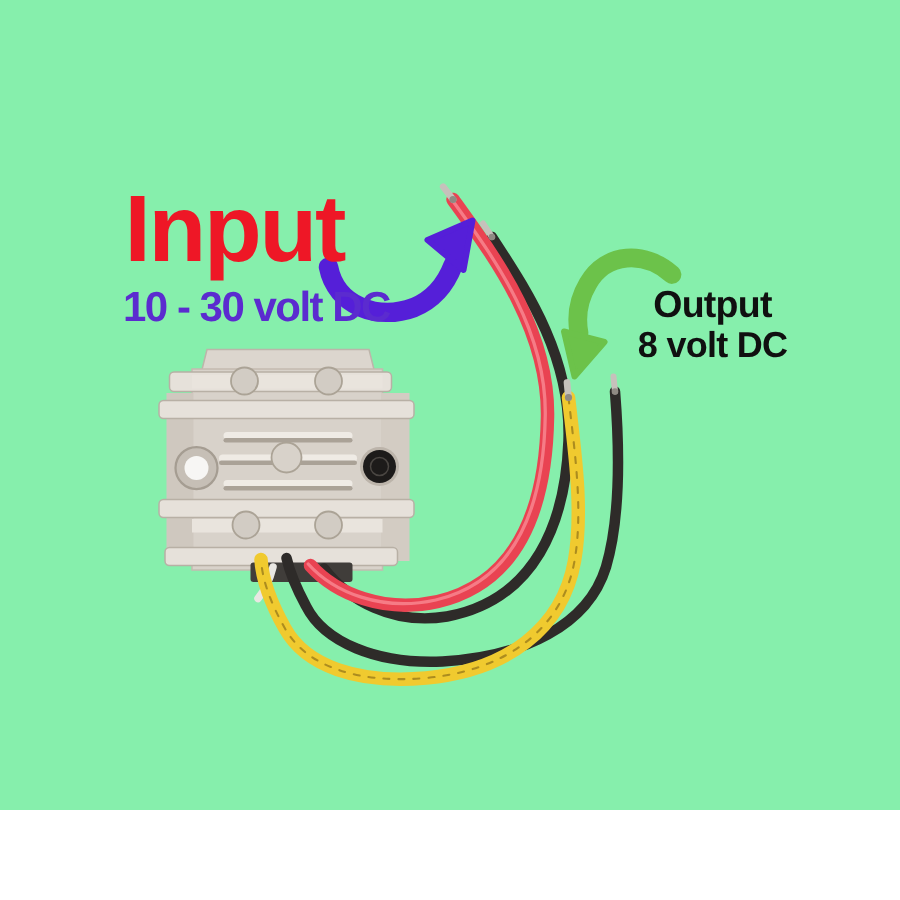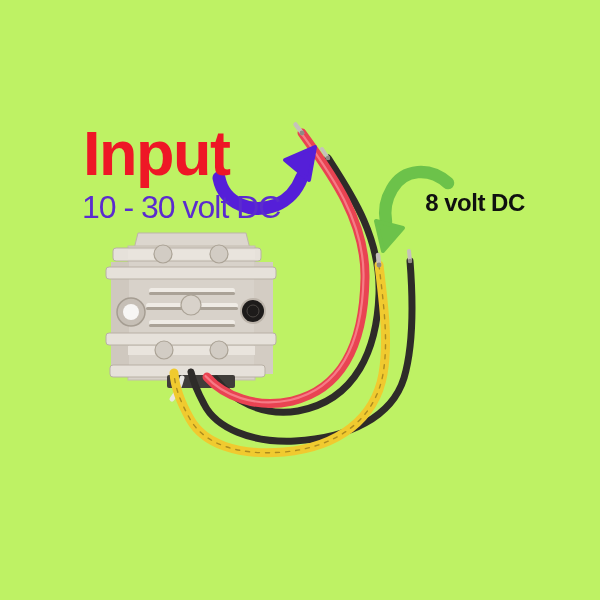--- a/index.html
+++ b/index.html
@@ -1,21 +1,21 @@
 <!DOCTYPE html>
 <html><head>
 <meta charset="utf-8">
 <style>
   html,body{margin:0;padding:0;}
   body{width:600px;height:600px;overflow:hidden;font-family:"Liberation Sans",sans-serif;}
-  .stage{position:relative;width:600px;height:600px;background:#bef264;}
+  .stage{position:relative;width:600px;height:540px;background:#86efac;}
   .stage svg{position:absolute;left:0;top:0;}
   .label{position:absolute;line-height:1;white-space:nowrap;}
   .input-title{left:83px;top:122px;font-size:63px;font-weight:800;letter-spacing:-1.5px;color:#ee1726;}
-  .input-subtitle{left:82px;top:191px;font-size:32px;font-weight:400;letter-spacing:-1px;color:#5b2bcf;}
+  .input-subtitle{left:82px;top:191px;font-size:28px;font-weight:700;letter-spacing:-1px;color:#5b2bcf;}
   .output-block{position:absolute;left:413px;top:189px;width:124px;text-align:center;color:#101010;}
   .output-title{display:block;font-size:25px;font-weight:700;letter-spacing:-0.5px;line-height:1.12;}
   .output-subtitle{display:block;font-size:24px;font-weight:700;letter-spacing:-0.5px;line-height:1.18;}
 </style>
 </head>
 <body>
 
 <div class="stage">
 
   <svg width="600" height="600" viewBox="0 0 600 600">
@@ -92,16 +92,17 @@
     <g>
       <path d="M 448,183 C 430,167 404,168 392,189 C 386,199 384,211 386,222" fill="none" stroke="#6cc24a" stroke-width="12.5" stroke-linecap="round"></path>
       <polygon points="383,251 403,228 376,221" fill="#6cc24a" stroke="#6cc24a" stroke-width="4" stroke-linejoin="round"></polygon>
     </g>
   </svg>
 
   <div class="label input-title">Input</div>
   <div class="label input-subtitle">10 - 30 volt DC</div>
 
   <div class="output-block">
+    <span class="output-title">Output</span>
     <span class="output-subtitle">8 volt DC</span>
   </div>
 
 </div>
 
 </body></html>

